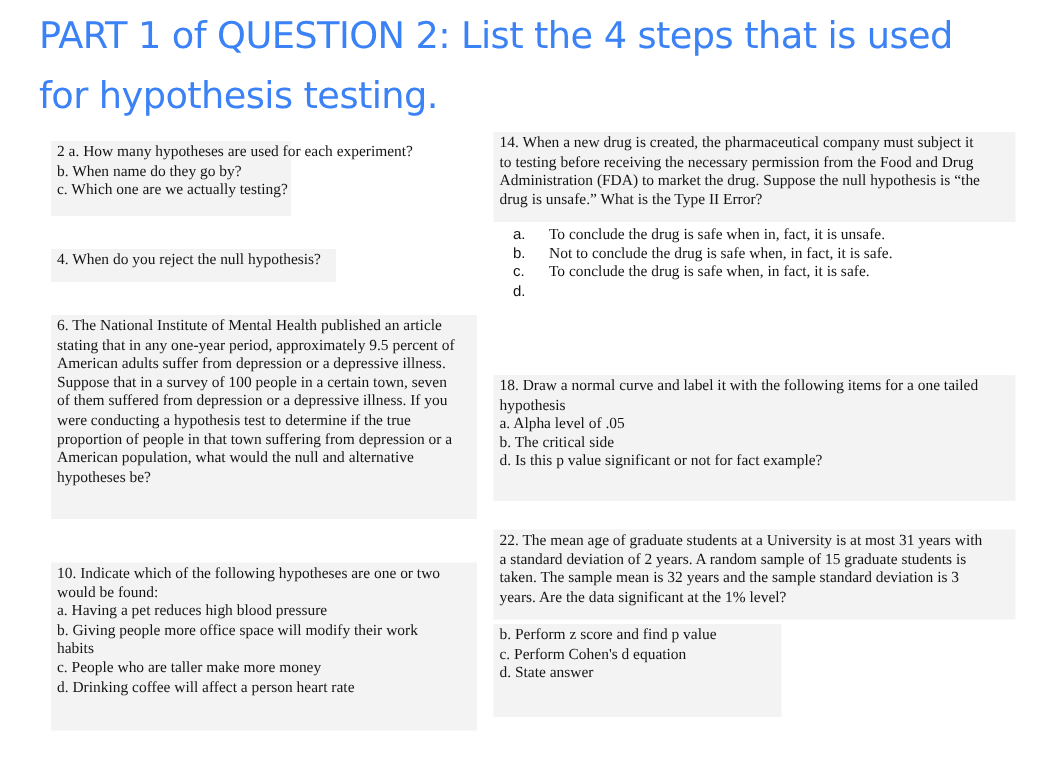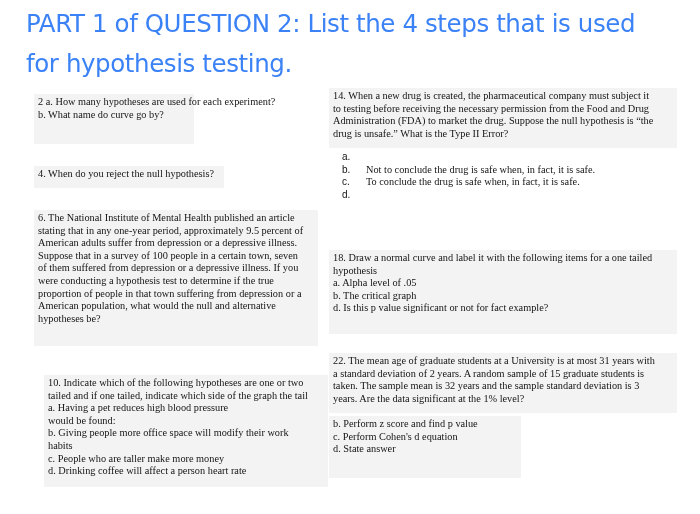--- a/index.html
+++ b/index.html
@@ -25,79 +25,80 @@
 </head>
 <body>
 
 <div class="title">
   <div>PART 1 of QUESTION 2: List the 4 steps that is used</div>
   <div>for hypothesis testing.</div>
 </div>
 
 <div class="block" style="left:34px; top:94px; width:160px; height:50px;">
   <span class="line">2 a. How many hypotheses are used for each experiment?</span>
-  <span class="line">b. What name do curve go by?</span>
+  <span class="line">b. When name do they go by?</span>
+  <span class="line">c. Which one are we actually testing?</span>
 </div>
 
 <div class="block" style="left:34px; top:166px; width:190px; height:22px;">
   <span class="line">4. When do you reject the null hypothesis?</span>
 </div>
 
 <div class="block" style="left:34px; top:210px; width:284px; height:136px;">
   <span class="line">6. The National Institute of Mental Health published an article</span>
   <span class="line">stating that in any one-year period, approximately 9.5 percent of</span>
   <span class="line">American adults suffer from depression or a depressive illness.</span>
   <span class="line">Suppose that in a survey of 100 people in a certain town, seven</span>
   <span class="line">of them suffered from depression or a depressive illness. If you</span>
   <span class="line">were conducting a hypothesis test to determine if the true</span>
   <span class="line">proportion of people in that town suffering from depression or a</span>
   <span class="line">American population, what would the null and alternative</span>
   <span class="line">hypotheses be?</span>
 </div>
 
-<div class="block" style="left:34px; top:375px; width:284px; height:112px;margin-left:10px;">
+<div class="block" style="left:34px; top:375px; width:284px; height:112px;">
   <span class="line">10. Indicate which of the following hypotheses are one or two</span>
-  <span class="line">tailed and if one tailed, indicate which side of the graph the tail</span>
+  <span class="line">would be found:</span>
   <span class="line">a. Having a pet reduces high blood pressure</span>
-  <span class="line">would be found:</span>
   <span class="line">b. Giving people more office space will modify their work</span>
   <span class="line">habits</span>
   <span class="line">c.  People who are taller make more money</span>
   <span class="line">d. Drinking coffee will affect a person heart rate</span>
 </div>
 
 <div class="block" style="left:329px; top:88px; width:348px; height:60px;">
   <span class="line">14. When a new drug is created, the pharmaceutical company must subject it</span>
   <span class="line">to testing before receiving the necessary permission from the Food and Drug</span>
   <span class="line">Administration (FDA) to market the drug. Suppose the null hypothesis is “the</span>
   <span class="line">drug is unsafe.” What is the Type II Error?</span>
 </div>
 
 <div class="opts" style="left:340px; top:151px; width:320px;">
   <div class="opt">
     <span class="letter">a.</span>
+    <span>To conclude the drug is safe when in, fact, it is unsafe.</span>
   </div>
   <div class="opt">
     <span class="letter">b.</span>
     <span>Not to conclude the drug is safe when, in fact, it is safe.</span>
   </div>
   <div class="opt">
     <span class="letter">c.</span>
     <span>To conclude the drug is safe when, in fact, it is safe.</span>
   </div>
   <div class="opt">
     <span class="letter">d.</span>
   </div>
 </div>
 
 <div class="block" style="left:329px; top:250px; width:348px; height:84px;">
   <span class="line">18. Draw a normal curve and label it with the following items for a one tailed</span>
   <span class="line">hypothesis</span>
   <span class="line">a. Alpha level of .05</span>
-  <span class="line">b. The critical graph</span>
+  <span class="line">b. The critical side</span>
   <span class="line">d. Is this p value significant or not for fact example?</span>
 </div>
 
 <div class="block" style="left:329px; top:353px; width:348px; height:60px;font-family:Liberation Serif, serif;">
   <span class="line">22. The mean age of graduate students at a University is at most 31 years with</span>
   <span class="line">a standard deviation of 2 years. A random sample of 15 graduate students is</span>
   <span class="line">taken. The sample mean is 32 years and the sample standard deviation is 3</span>
   <span class="line">years. Are the data significant at the 1% level?</span>
 </div>
 

